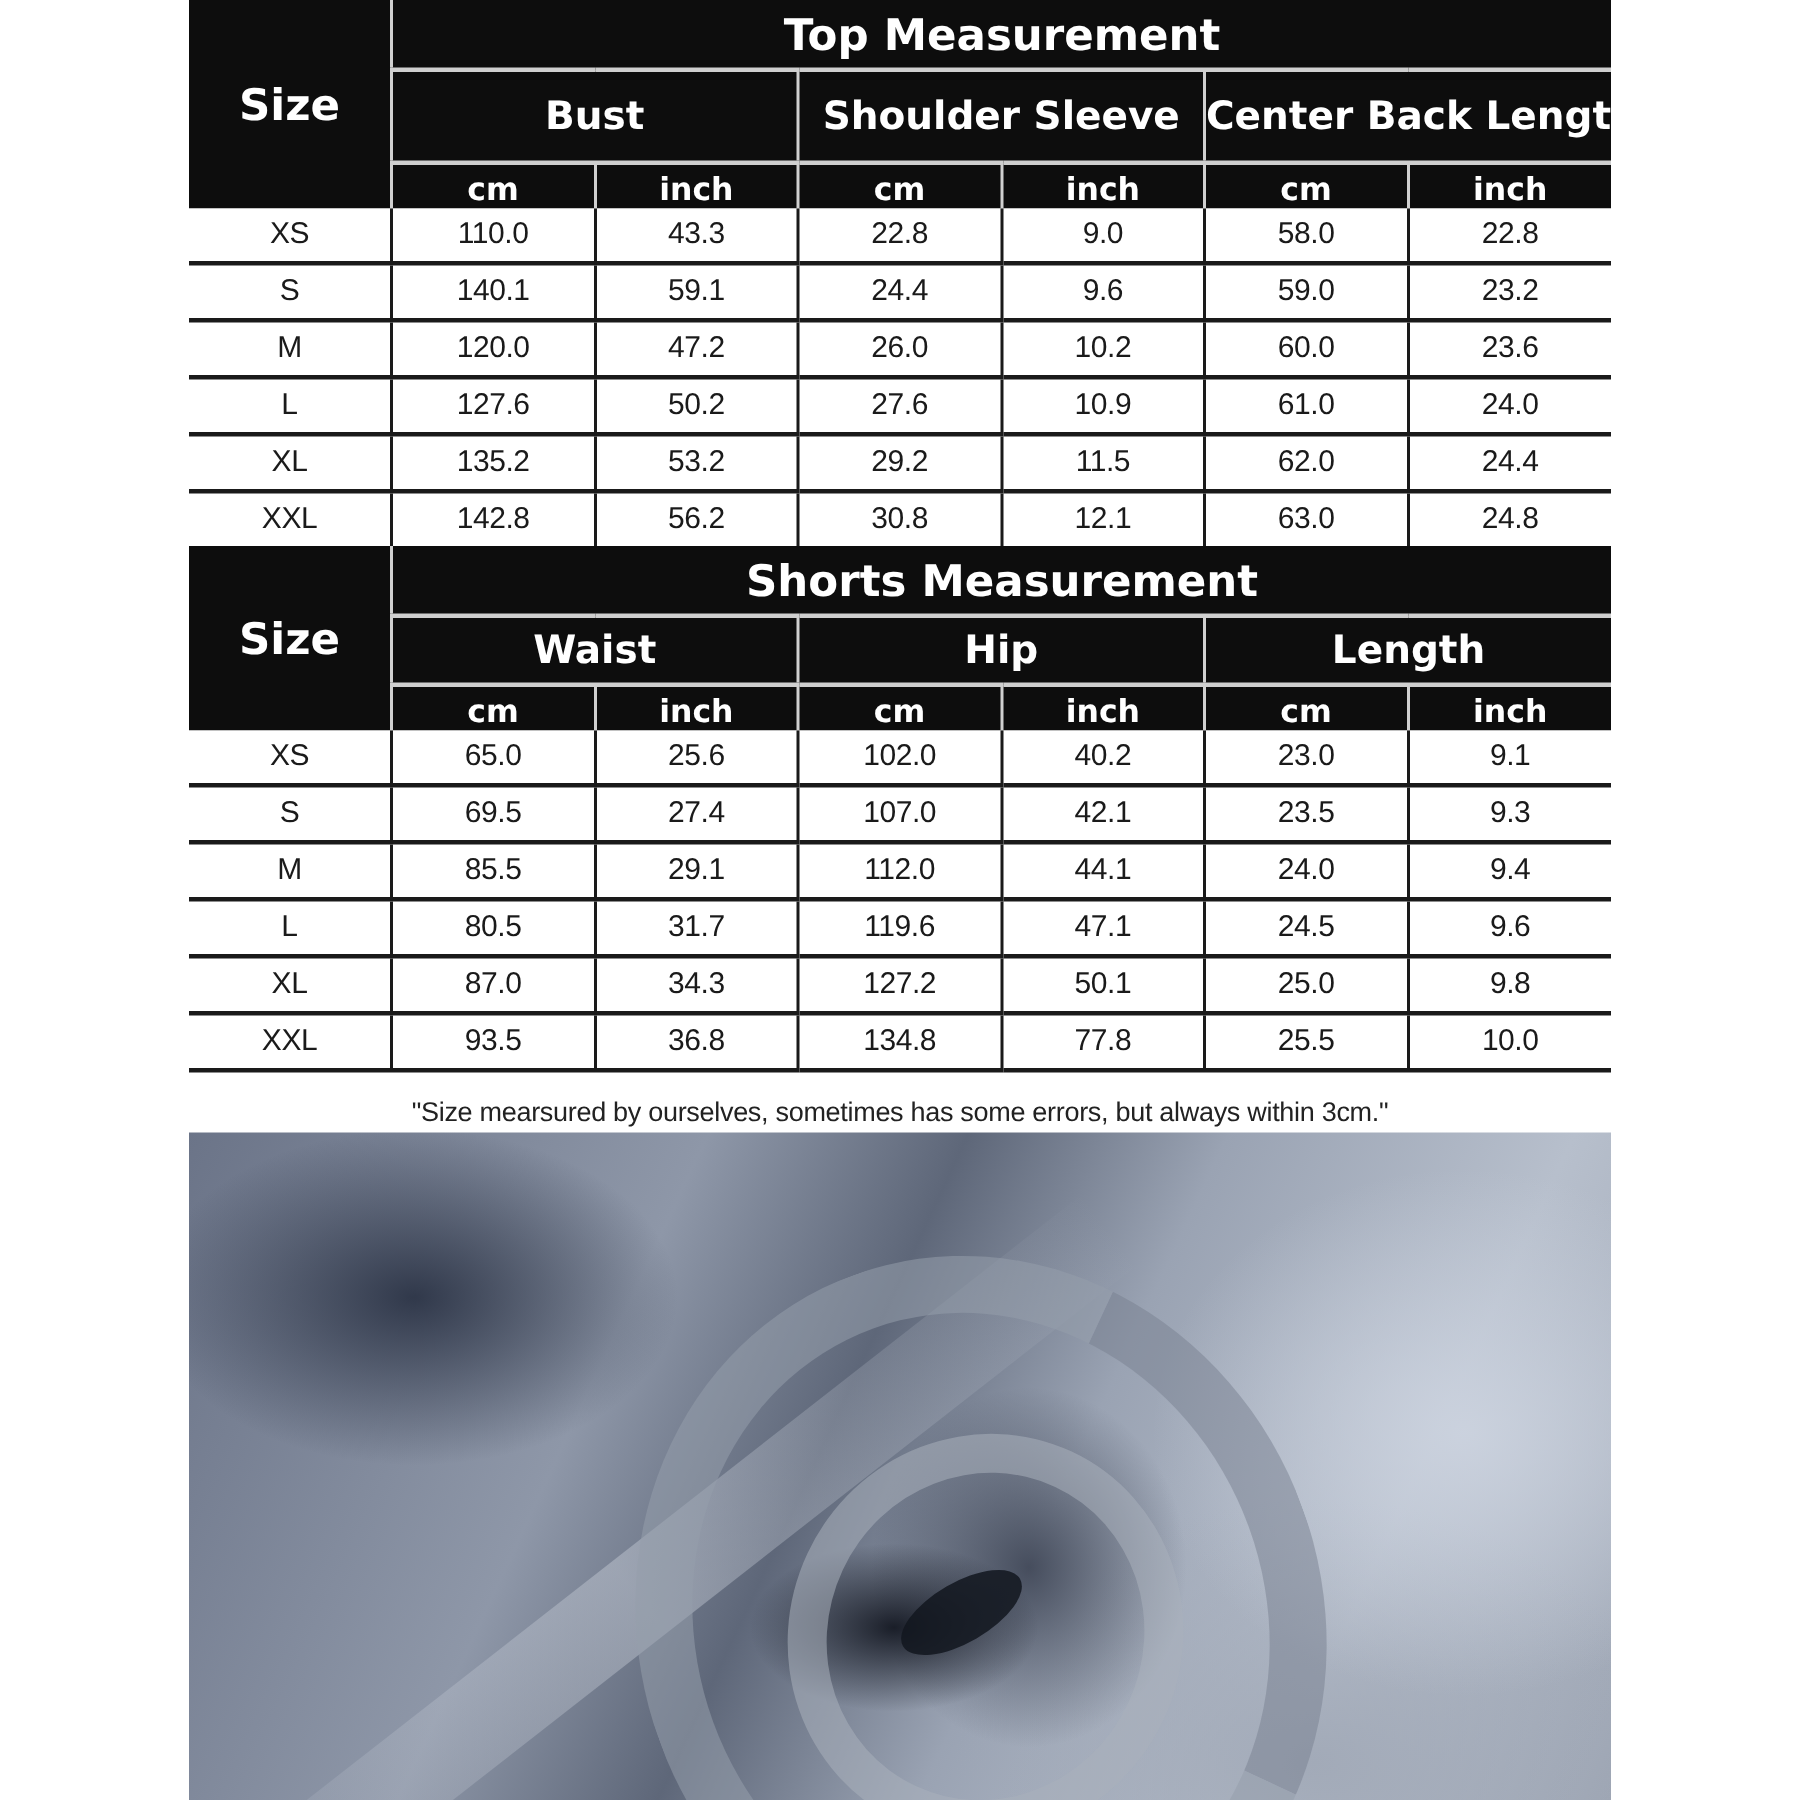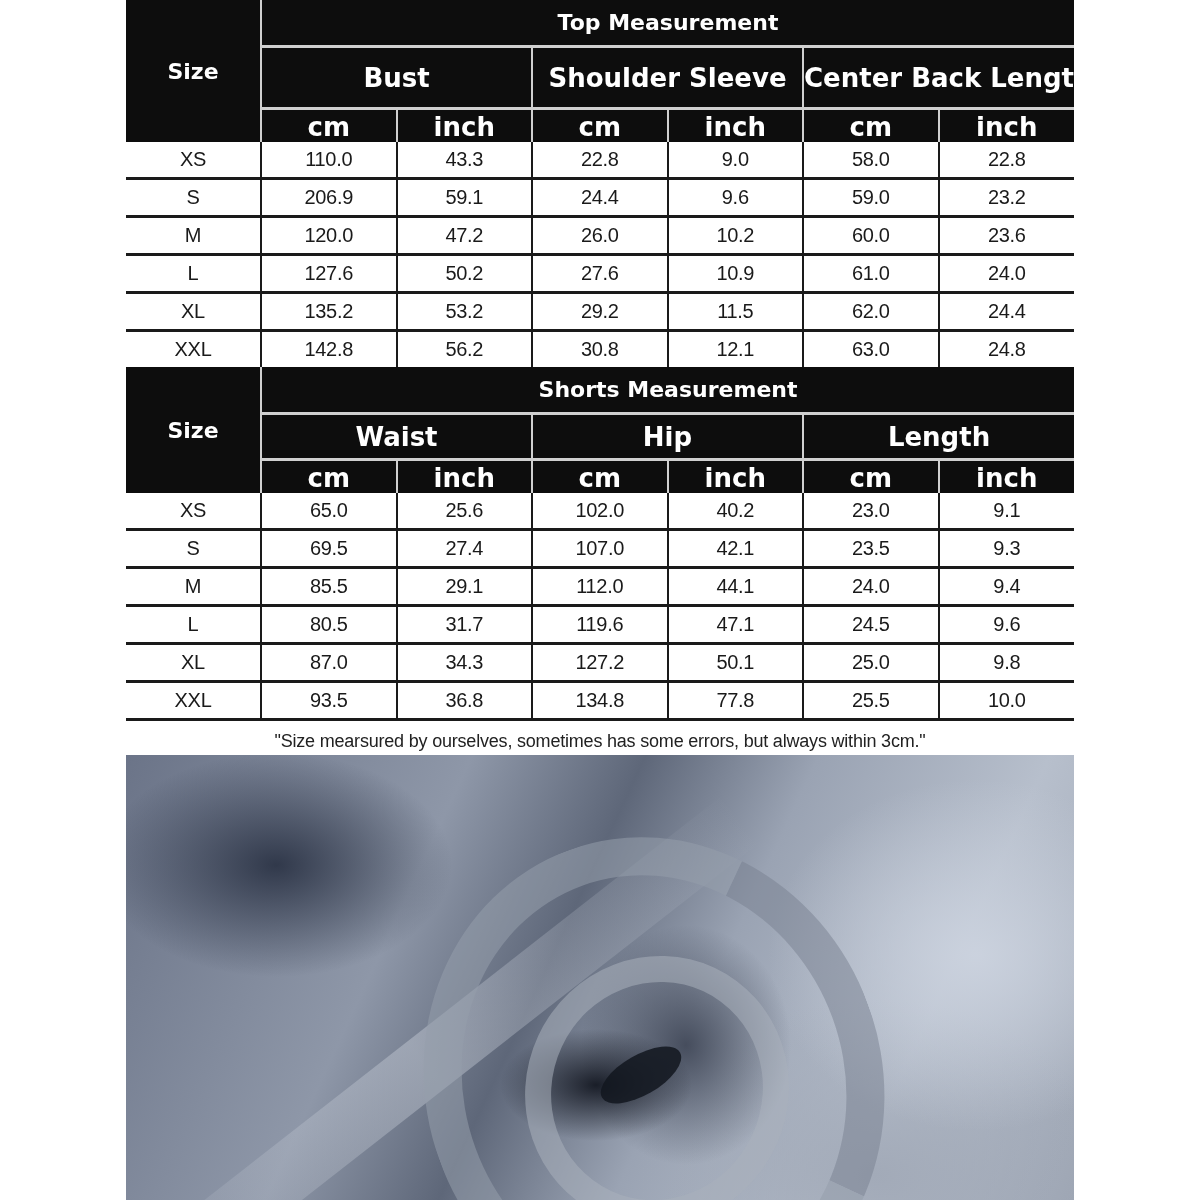--- a/index.html
+++ b/index.html
@@ -8,23 +8,23 @@
     table.sz { border-collapse: collapse; width: 948px; table-layout: fixed; }
     table.sz col.c-size { width: 135px; }
     table.sz col.c-val { width: 135.5px; }
     table.sz th {
       background: #0d0d0d; color: #ffffff; font-weight: bold;
       font-family: "DejaVu Sans", sans-serif; font-size: 21px;
       text-align: center; padding: 0; white-space: nowrap;
       border-left: 2px solid #d0d0d0; border-top: 3px solid #cfcfcf;
     }
     table.sz th.size-head { border-left: none; border-top: none; font-size: 22px; }
-    table.sz tr.title-row th { border-top: none; height: 45px; font-size: 22px; }
+    table.sz tr.title-row th { border-top: none; height: 45px; font-size: 29px; }
     table.sz tr.group-row th { height: 59px; font-size: 26px; }
-    table.sz tr.unit-row th { height: 27px; font-size: 26px; padding-top: 2px; }
+    table.sz tr.unit-row th { height: 27px; font-size: 21px; padding-top: 2px; }
     table.sz td {
       background: #ffffff; color: #1a1a1a; text-align: center;
       font-family: "Liberation Sans", sans-serif; font-size: 20px;
       height: 35px; padding: 0; border-top: 3px solid #1a1a1a;
       border-left: 2px solid #1a1a1a; letter-spacing: -0.3px;
     }
     table.sz td.size-cell { border-left: none; }
     table.sz tr.first-data td { border-top: none; }
     table.sz tr.last-data td { border-bottom: 3px solid #1a1a1a; }
     #shorts-table { margin-top: 0; }
@@ -91,21 +91,21 @@
         <td class="size-cell">XS</td>
         <td>110.0</td>
         <td>43.3</td>
         <td>22.8</td>
         <td>9.0</td>
         <td>58.0</td>
         <td>22.8</td>
       </tr>
       <tr>
         <td class="size-cell">S</td>
-        <td>206.9</td>
+        <td>140.1</td>
         <td>59.1</td>
         <td>24.4</td>
         <td>9.6</td>
         <td>59.0</td>
         <td>23.2</td>
       </tr>
       <tr>
         <td class="size-cell">M</td>
         <td>120.0</td>
         <td>47.2</td>

